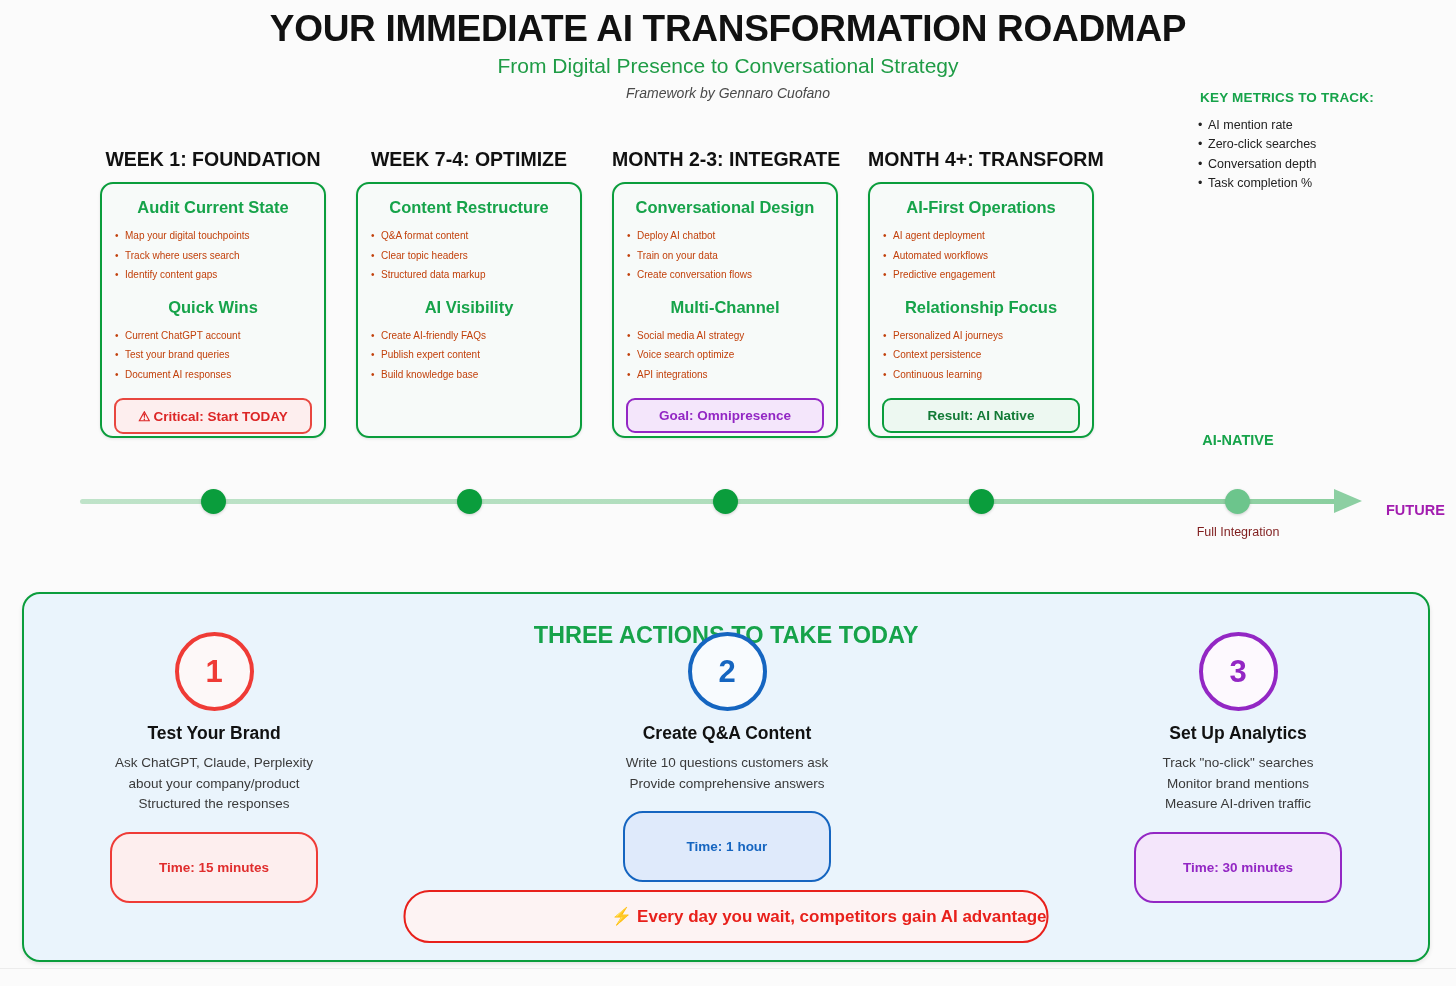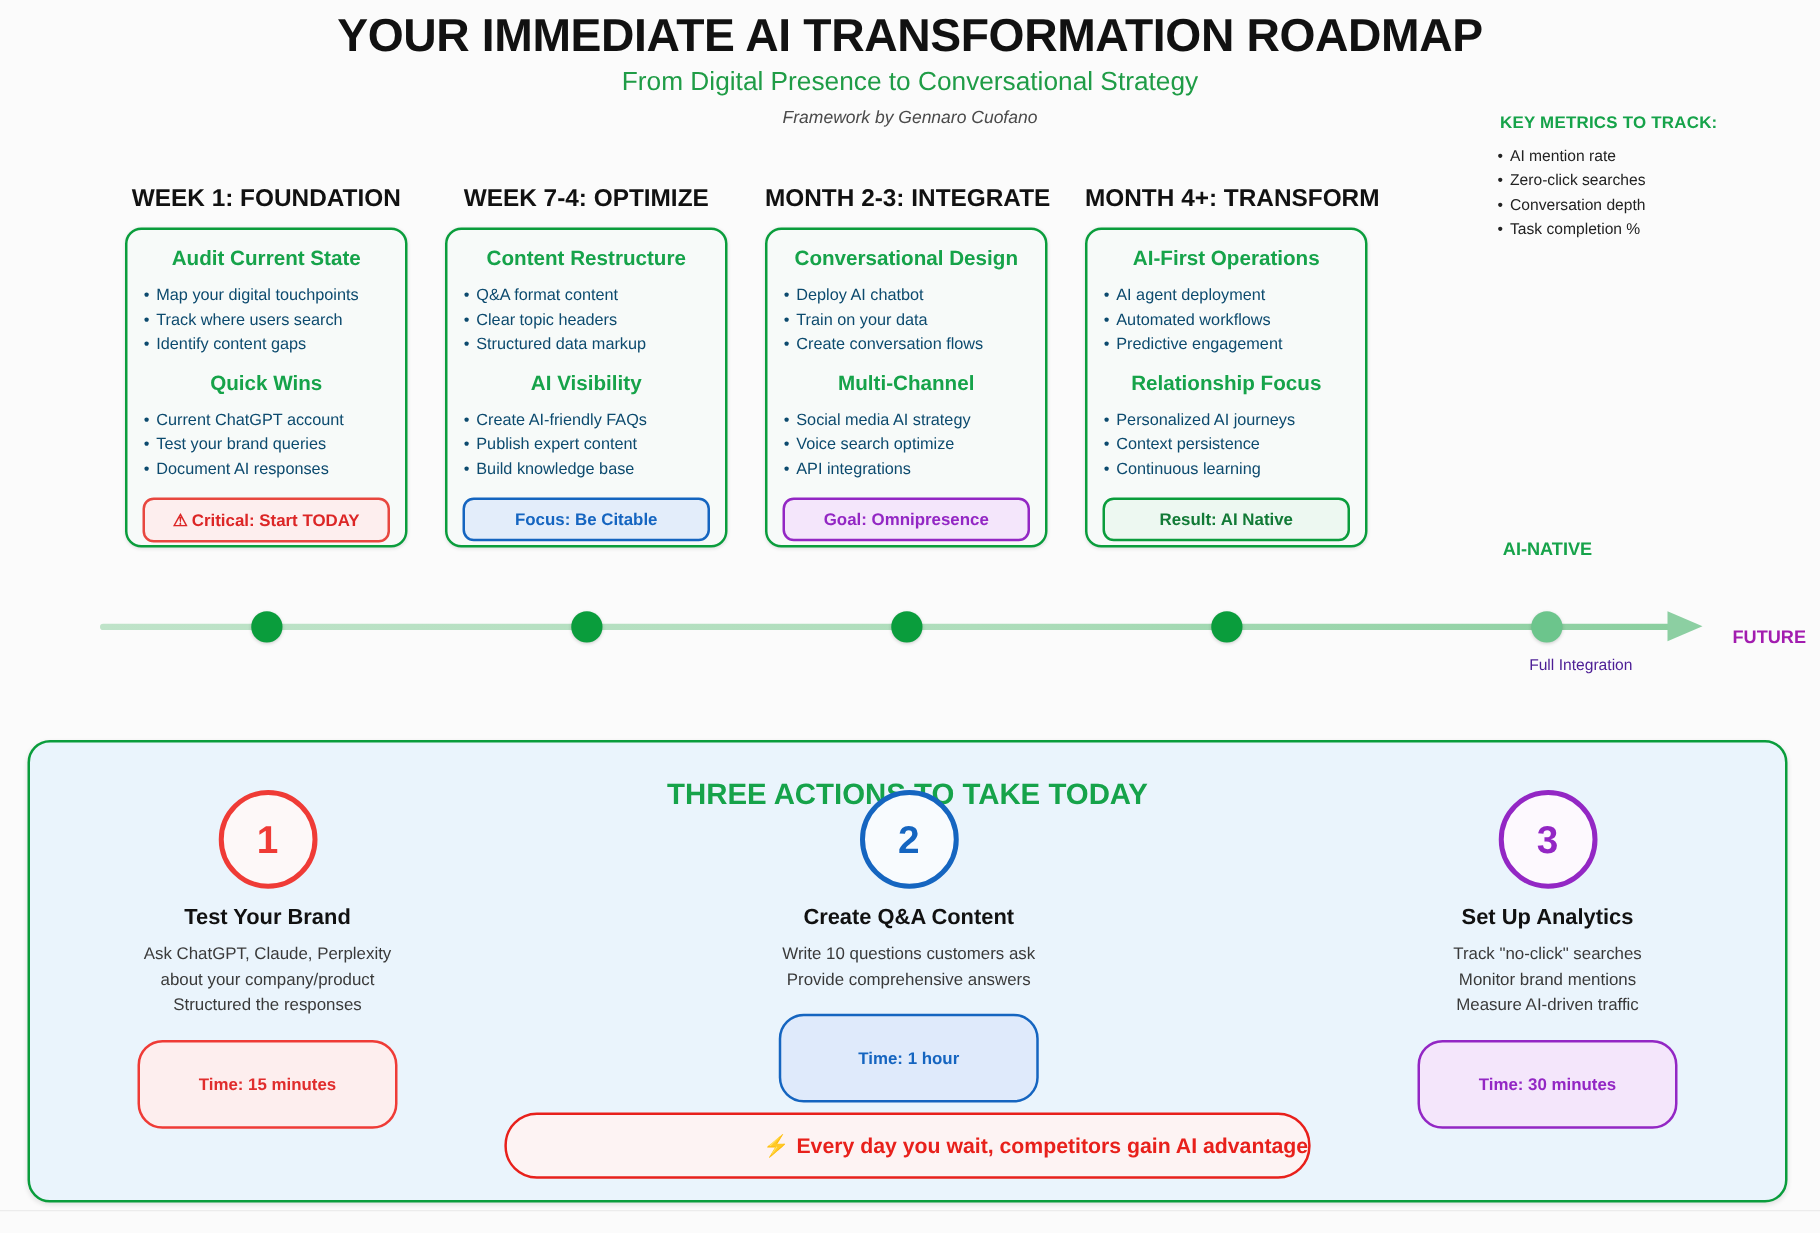--- a/index.html
+++ b/index.html
@@ -51,21 +51,21 @@
     box-shadow: 0 1px 3px rgba(0,0,0,0.10);
     height: 256px;
   }
   .card-h {
     text-align: center; font-size: 16.5px; font-weight: bold;
     color: #16a34a; margin-bottom: 9px;
   }
   .card-h.second { margin-top: 13px; }
   .bullets { list-style: none; margin-bottom: 2px; }
   .bullets li {
-    font-size: 13px; color: #0c4a6e; line-height: 19.6px;
+    font-size: 10px; color: #c2410c; line-height: 19.6px;
     padding-left: 11px; position: relative; white-space: nowrap;
   }
   .bullets li::before { content: "•"; position: absolute; left: 1px; }
   .badge {
     margin-top: 13px; border-radius: 9px; text-align: center;
     font-size: 13.5px; font-weight: bold; padding: 8px 4px;
     border: 2.2px solid #888;
   }
   .badge.red    { border-color: #e8473f; background: #fdeeee; color: #dc2626; }
   .badge.blue   { border-color: #1565c0; background: #e3edfa; color: #1565c0; }
@@ -92,21 +92,21 @@
     border-radius: 50%; background: #0a9d3c;
     box-shadow: 0 1px 3px rgba(0,0,0,0.18);
   }
   .tl-dot.pale { background: #6cc58c; }
   .tl-native {
     position: absolute; top: -28px; left: 1185px; width: 106px;
     text-align: center; font-size: 14.5px; font-weight: bold; color: #16a34a;
   }
   .tl-native-sub {
     position: absolute; top: 65px; left: 1170px; width: 136px;
-    text-align: right; font-size: 12.5px; color: #4c1d95;
+    text-align: center; font-size: 12.5px; color: #7f1d1d;
   }
   .tl-future {
     position: absolute; top: 42px; left: 1386px;
     font-size: 14.5px; font-weight: bold; color: #a21caf; white-space: nowrap;
   }
 
   
   .actions-panel {
     position: absolute; top: 592px; left: 22px; width: 1408px; height: 370px;
     border: 2.6px solid #0a9d3c; border-radius: 18px;
@@ -202,21 +202,20 @@
           <li>Q&amp;A format content</li>
           <li>Clear topic headers</li>
           <li>Structured data markup</li>
         </ul>
         <div class="card-h second">AI Visibility</div>
         <ul class="bullets">
           <li>Create AI-friendly FAQs</li>
           <li>Publish expert content</li>
           <li>Build knowledge base</li>
         </ul>
-        <div class="badge blue"><span>Focus: Be Citable</span></div>
       </div>
     </div>
 
     <div class="phase" style="left:612px;">
       <div class="phase-head">MONTH 2-3: INTEGRATE</div>
       <div class="card">
         <div class="card-h">Conversational Design</div>
         <ul class="bullets">
           <li>Deploy AI chatbot</li>
           <li>Train on your data</li>

